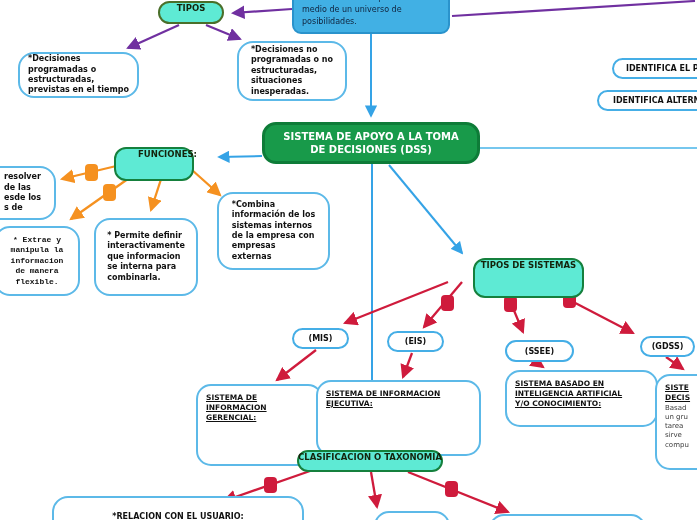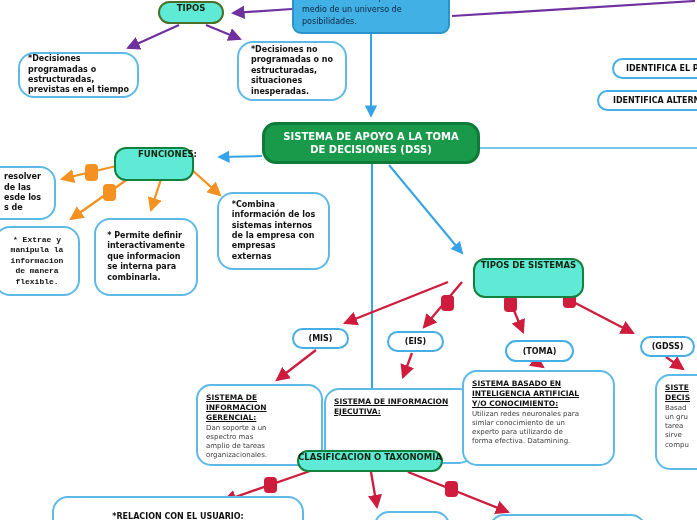--- a/index.html
+++ b/index.html
@@ -181,49 +181,41 @@
   <span>TIPOS DE SISTEMAS</span>
 </div>
 
 <div class="node pill" style="left:292px;top:328px;width:57px;height:21px;">
   <span>(MIS)</span>
 </div>
 <div class="node pill" style="left:387px;top:331px;width:57px;height:21px;">
   <span>(EIS)</span>
 </div>
 <div class="node pill" style="left:505px;top:340px;width:69px;height:22px;">
-  <span>(TOMA)</span>
+  <span>(SSEE)</span>
 </div>
 <div class="node pill" style="left:640px;top:336px;width:55px;height:21px;">
   <span>(GDSS)</span>
 </div>
 
 <div class="node desc" style="left:196px;top:384px;width:127px;height:82px;">
   <div class="dtitle">SISTEMA DE
 INFORMACION
 GERENCIAL:</div>
-  <div class="dbody">Dan soporte a un
-espectro mas
-amplio de tareas
-organizacionales.</div>
-</div>
-
-<div class="node desc" style="left:324px;top:380px;width:150px;height:76px;margin-top:8px;">
+</div>
+
+<div class="node desc" style="left:316px;top:380px;width:165px;height:76px;">
   <div class="dtitle">SISTEMA DE INFORMACION
 EJECUTIVA:</div>
 </div>
 
-<div class="node desc" style="left:462px;top:370px;width:153px;height:96px;">
+<div class="node desc" style="left:505px;top:370px;width:153px;height:57px;">
   <div class="dtitle">SISTEMA BASADO EN
 INTELIGENCIA ARTIFICIAL
 Y/O CONOCIMIENTO:</div>
-  <div class="dbody">Utilizan redes neuronales para
-simlar conocimiento de un
-experto para utilizardo de
-forma efectiva. Datamining.</div>
 </div>
 
 <div class="node desc" style="left:655px;top:374px;width:110px;height:96px;">
   <div class="dtitle">SISTE
 DECIS</div>
   <div class="dbody">Basad
 un gru
 tarea
 sirve
 compu</div>

